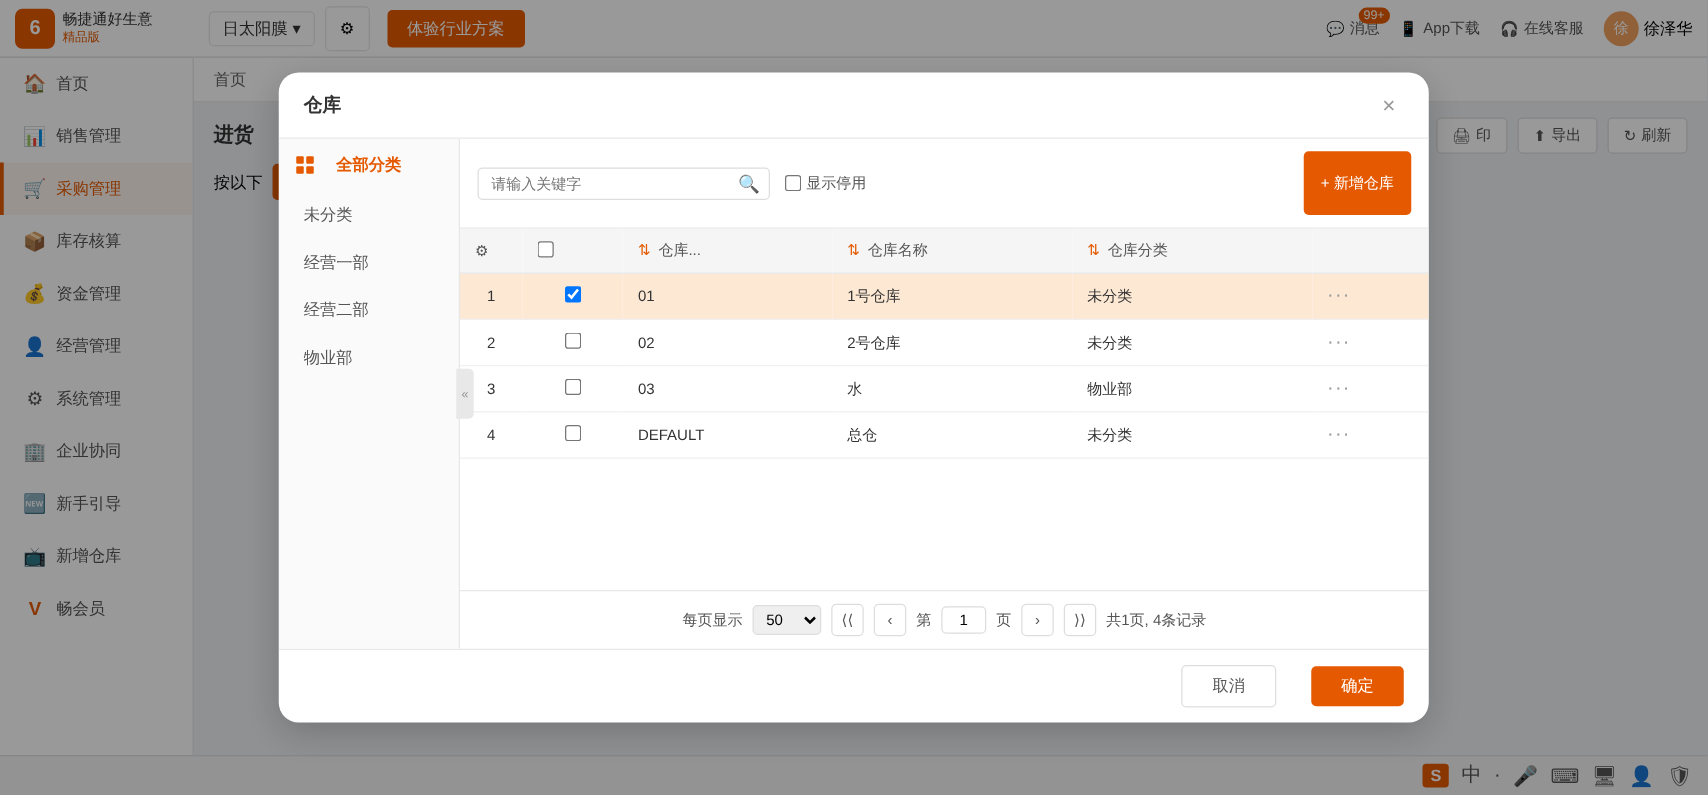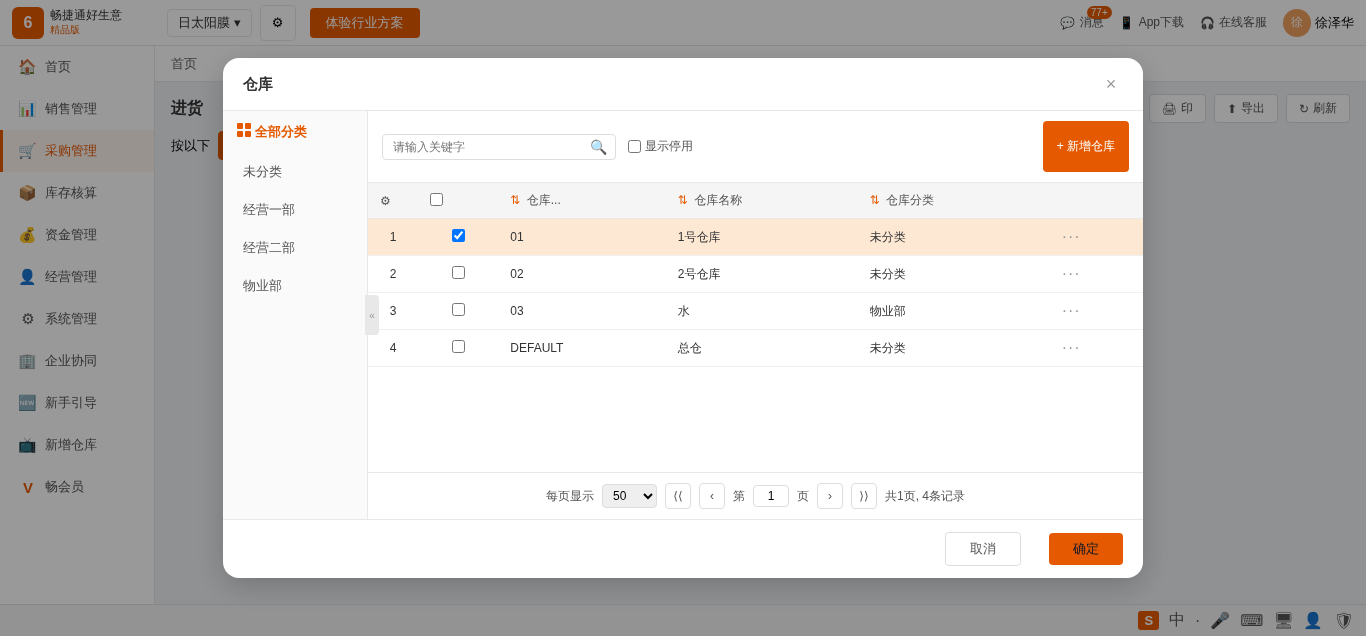--- a/index.html
+++ b/index.html
@@ -192,21 +192,21 @@
 
     
     .category-panel {
       width: 145px;
       border-right: 1px solid #e8e8e8;
       background: #fafafa;
       position: relative;
       flex-shrink: 0;
     }
     .category-header {
-      display: flex; gap: 4px;
+      display: flex; align-items: center; gap: 18px;
       padding: 12px 14px;
       font-size: 13px;
       font-weight: bold;
       color: #e55a00;
       cursor: pointer;
     }
     .category-item {
       padding: 10px 20px;
       font-size: 13px;
       color: #555;
@@ -351,21 +351,21 @@
       background: #fff;
       cursor: pointer;
       font-size: 13px;
       color: #555;
     }
     .confirm-btn {
       padding: 7px 24px;
       border: none;
       border-radius: 4px;
       background: #e55a00;
-      color: #0f172a;
+      color: #ffffff;
       cursor: pointer;
       font-size: 13px;
     }
 
     
     .bottom-bar {
       position: fixed;
       bottom: 0; left: 0; right: 0;
       height: 32px;
       background: #f5f5f5;
@@ -403,21 +403,21 @@
   <div style="width:36px;height:36px;display:flex;align-items:center;justify-content:center;margin-left:8px;cursor:pointer;border:1px solid #e8e8e8;border-radius:4px;">
     <span>⚙</span>
   </div>
 
   <button class="trial-btn">体验行业方案</button>
 
   <div class="header-right">
     <div class="header-icon-item">
       <span>💬</span>
       <span>消息</span>
-      <span class="badge">77+</span>
+      <span class="badge">99+</span>
     </div>
     <div class="header-icon-item">
       <span>📱</span>
       <span>App下载</span>
     </div>
     <div class="header-icon-item">
       <span>🎧</span>
       <span>在线客服</span>
     </div>
     <div class="avatar-area">

